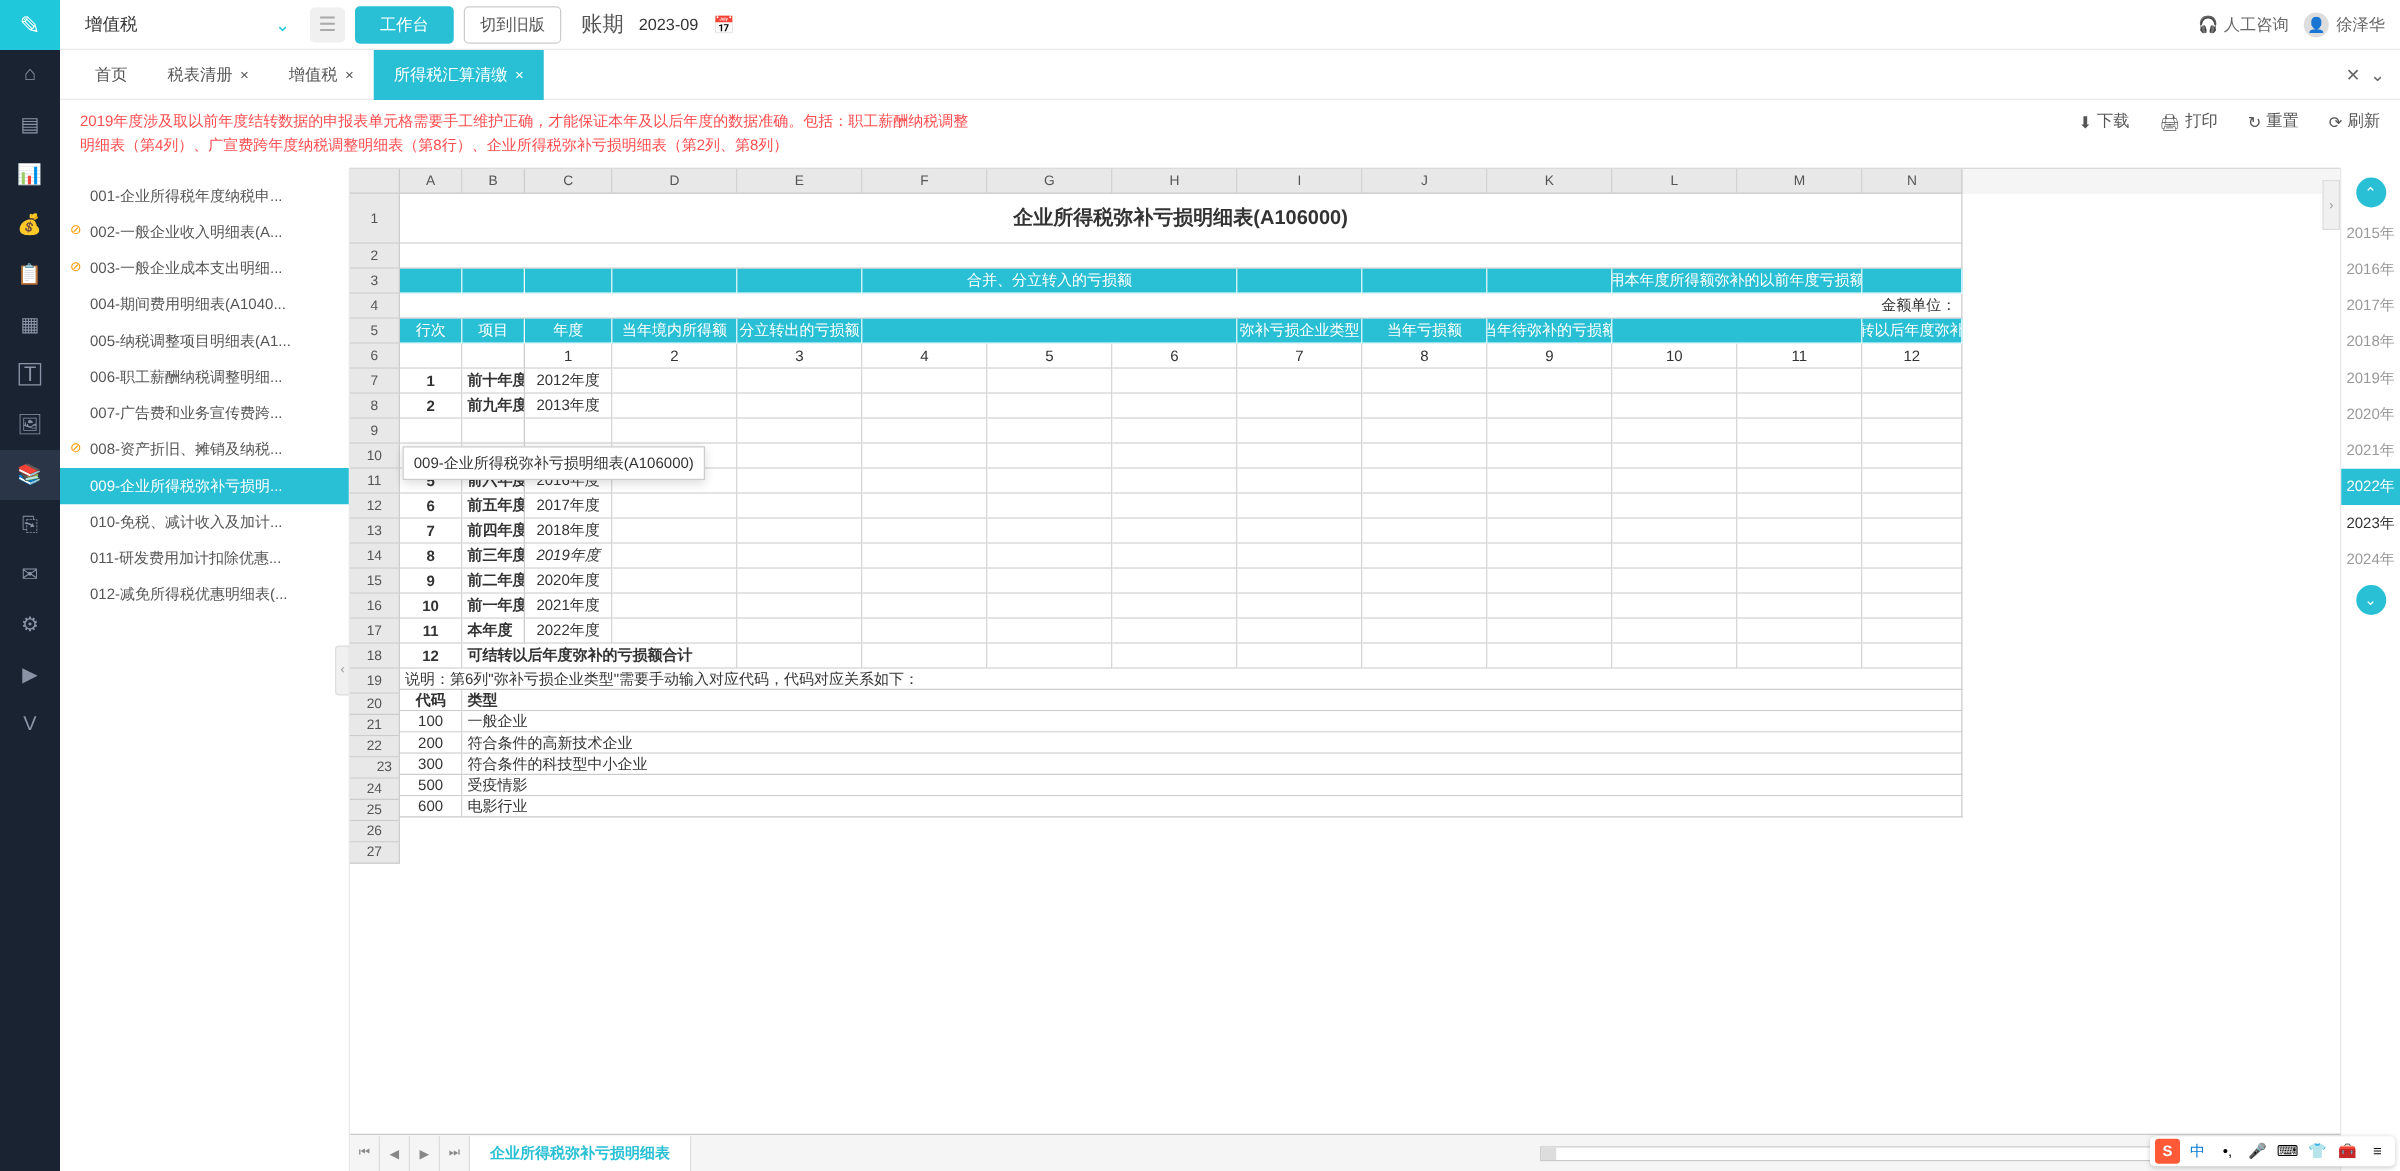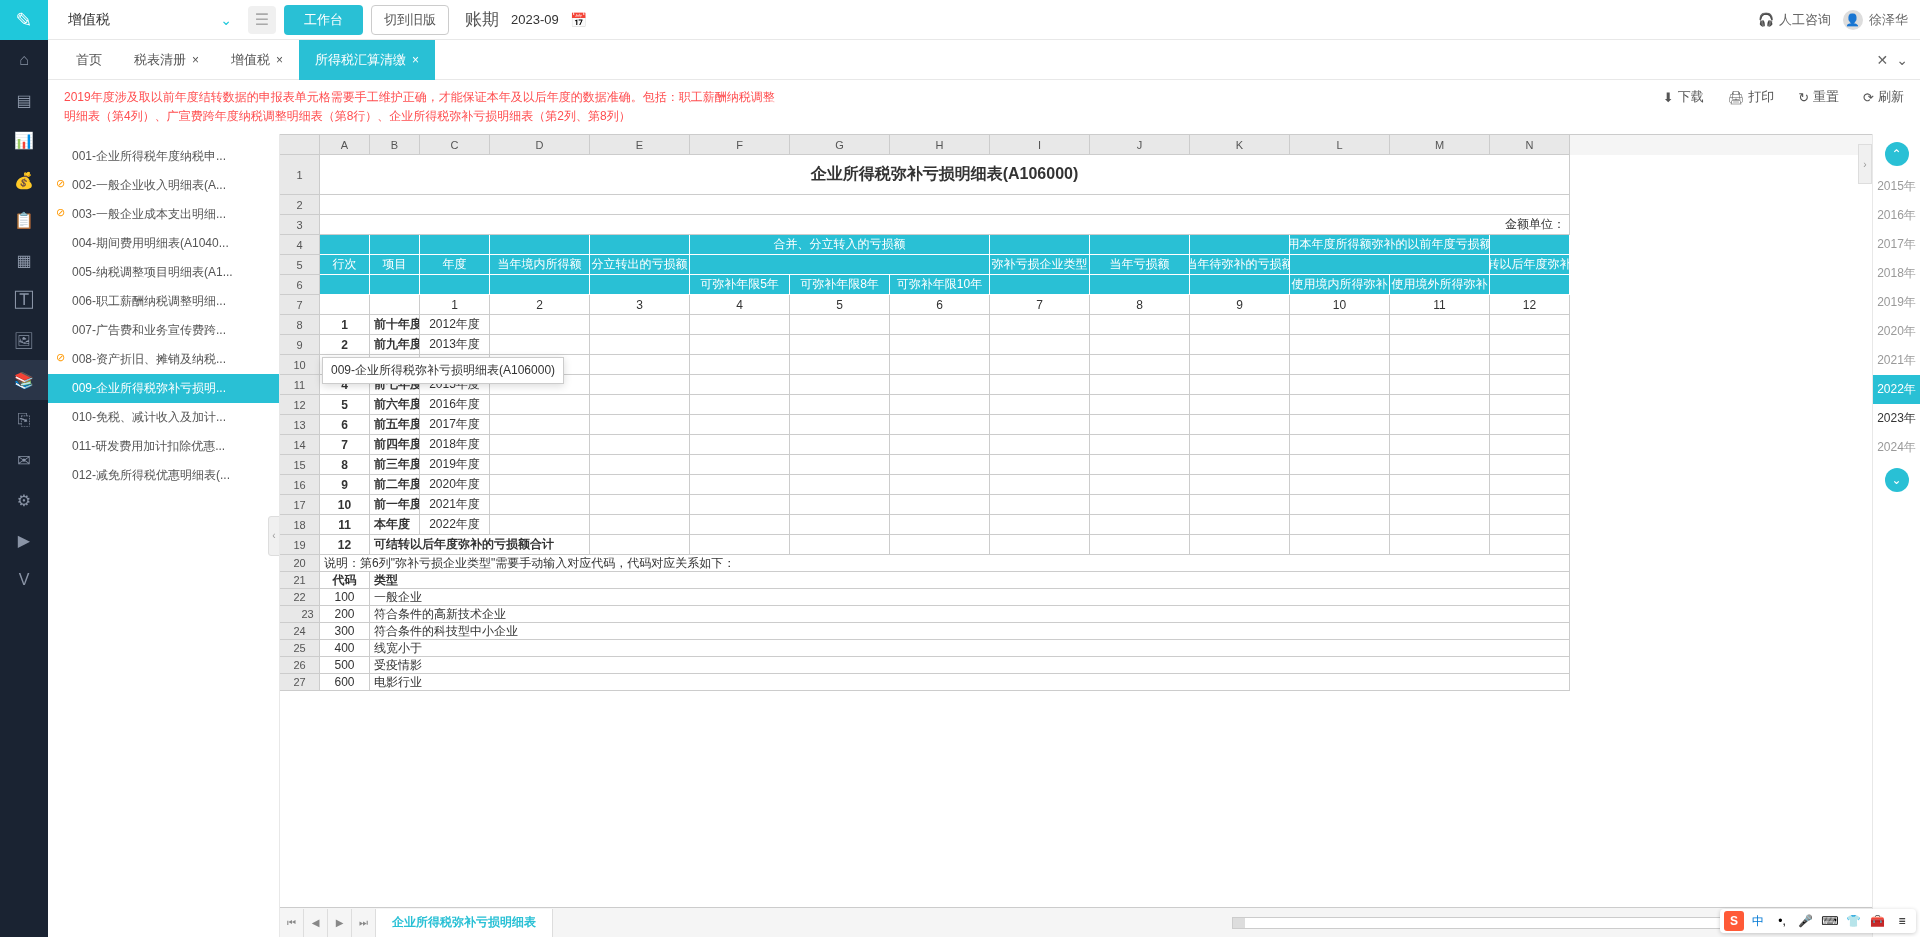--- a/index.html
+++ b/index.html
@@ -260,63 +260,47 @@
                 <div class="row-h" style="height: 17px;">27</div>
               </div>
             <div class="cells" id="cells">
                 <div class="row" style="height: 40px;">
                   <div class="cell title" style="width: 1250px; height: 100%;">企业所得税弥补亏损明细表(A106000)</div>
                 </div>
                 <div class="row" style="height: 20px;">
                   <div class="cell " style="width: 1250px; height: 100%;"></div>
                 </div>
                 <div class="row" style="height: 20px;">
-                  <div class="cell " style="width: 1250px; height: 100%; justify-content: flex-end;">金额单位：</div>
-                </div>
-                <div class="row" style="height: 20px;">
                   <div class="cell header-teal" style="width: 50px; height: 100%;"></div>
                   <div class="cell header-teal" style="width: 50px; height: 100%;"></div>
                   <div class="cell header-teal" style="width: 70px; height: 100%;"></div>
                   <div class="cell header-teal" style="width: 100px; height: 100%;"></div>
                   <div class="cell header-teal" style="width: 100px; height: 100%;"></div>
                   <div class="cell header-teal" style="width: 300px; height: 100%;">合并、分立转入的亏损额</div>
                   <div class="cell header-teal" style="width: 100px; height: 100%;"></div>
                   <div class="cell header-teal" style="width: 100px; height: 100%;"></div>
                   <div class="cell header-teal" style="width: 100px; height: 100%;"></div>
                   <div class="cell header-teal" style="width: 200px; height: 100%;">用本年度所得额弥补的以前年度亏损额</div>
                   <div class="cell header-teal" style="width: 80px; height: 100%;"></div>
                 </div>
                 <div class="row" style="height: 20px;">
+                  <div class="cell " style="width: 1250px; height: 100%; justify-content: flex-end;">金额单位：</div>
+                </div>
+                <div class="row" style="height: 20px;">
                   <div class="cell header-teal" style="width: 50px; height: 100%;">行次</div>
                   <div class="cell header-teal" style="width: 50px; height: 100%;">项目</div>
                   <div class="cell header-teal" style="width: 70px; height: 100%;">年度</div>
                   <div class="cell header-teal" style="width: 100px; height: 100%;">当年境内所得额</div>
                   <div class="cell header-teal" style="width: 100px; height: 100%;">分立转出的亏损额</div>
                   <div class="cell header-teal" style="width: 300px; height: 100%;"></div>
                   <div class="cell header-teal" style="width: 100px; height: 100%;">弥补亏损企业类型</div>
                   <div class="cell header-teal" style="width: 100px; height: 100%;">当年亏损额</div>
                   <div class="cell header-teal" style="width: 100px; height: 100%;">当年待弥补的亏损额</div>
                   <div class="cell header-teal" style="width: 200px; height: 100%;"></div>
                   <div class="cell header-teal" style="width: 80px; height: 100%;">当年可结转以后年度弥补的亏损额</div>
-                </div>
-                <div class="row" style="height: 20px;">
-                  <div class="cell header-teal" style="width: 50px; height: 100%;"></div>
-                  <div class="cell header-teal" style="width: 50px; height: 100%;"></div>
-                  <div class="cell header-teal" style="width: 70px; height: 100%;"></div>
-                  <div class="cell header-teal" style="width: 100px; height: 100%;"></div>
-                  <div class="cell header-teal" style="width: 100px; height: 100%;"></div>
-                  <div class="cell header-teal" style="width: 100px; height: 100%;">可弥补年限5年</div>
-                  <div class="cell header-teal" style="width: 100px; height: 100%;">可弥补年限8年</div>
-                  <div class="cell header-teal" style="width: 100px; height: 100%;">可弥补年限10年</div>
-                  <div class="cell header-teal" style="width: 100px; height: 100%;"></div>
-                  <div class="cell header-teal" style="width: 100px; height: 100%;"></div>
-                  <div class="cell header-teal" style="width: 100px; height: 100%;"></div>
-                  <div class="cell header-teal" style="width: 100px; height: 100%;">使用境内所得弥补</div>
-                  <div class="cell header-teal" style="width: 100px; height: 100%;">使用境外所得弥补</div>
-                  <div class="cell header-teal" style="width: 80px; height: 100%;"></div>
                 </div>
                 <div class="row" style="height: 20px;">
                   <div class="cell center" style="width: 50px; height: 100%;"></div>
                   <div class="cell center" style="width: 50px; height: 100%;"></div>
                   <div class="cell center" style="width: 70px; height: 100%;">1</div>
                   <div class="cell center" style="width: 100px; height: 100%;">2</div>
                   <div class="cell center" style="width: 100px; height: 100%;">3</div>
                   <div class="cell center" style="width: 100px; height: 100%;">4</div>
                   <div class="cell center" style="width: 100px; height: 100%;">5</div>
                   <div class="cell center" style="width: 100px; height: 100%;">6</div>
@@ -435,21 +419,21 @@
                   <div class="cell " style="width: 100px; height: 100%;"></div>
                   <div class="cell " style="width: 100px; height: 100%;"></div>
                   <div class="cell " style="width: 100px; height: 100%;"></div>
                   <div class="cell " style="width: 100px; height: 100%;"></div>
                   <div class="cell " style="width: 100px; height: 100%;"></div>
                   <div class="cell " style="width: 80px; height: 100%;"></div>
                 </div>
                 <div class="row" style="height: 20px;">
                   <div class="cell center bold" style="width: 50px; height: 100%;">8</div>
                   <div class="cell bold" style="width: 50px; height: 100%;">前三年度</div>
-                  <div class="cell center" style="width: 70px; height: 100%;">2019年度</div>
+                  <div class="cell center" style="width: 70px; height: 100%; font-style: italic;">2019年度</div>
                   <div class="cell " style="width: 100px; height: 100%;"></div>
                   <div class="cell " style="width: 100px; height: 100%;"></div>
                   <div class="cell " style="width: 100px; height: 100%;"></div>
                   <div class="cell " style="width: 100px; height: 100%;"></div>
                   <div class="cell " style="width: 100px; height: 100%;"></div>
                   <div class="cell " style="width: 100px; height: 100%;"></div>
                   <div class="cell " style="width: 100px; height: 100%;"></div>
                   <div class="cell " style="width: 100px; height: 100%;"></div>
                   <div class="cell " style="width: 100px; height: 100%;"></div>
                   <div class="cell " style="width: 100px; height: 100%;"></div>
@@ -528,24 +512,20 @@
                   <div class="cell center" style="width: 50px; height: 100%;">100</div>
                   <div class="cell " style="width: 1200px; height: 100%;">一般企业</div>
                 </div>
                 <div class="row" style="height: 17px;">
                   <div class="cell center" style="width: 50px; height: 100%;">200</div>
                   <div class="cell " style="width: 1200px; height: 100%;">符合条件的高新技术企业</div>
                 </div>
                 <div class="row" style="height: 17px;">
                   <div class="cell center" style="width: 50px; height: 100%;">300</div>
                   <div class="cell " style="width: 1200px; height: 100%;">符合条件的科技型中小企业</div>
-                </div>
-                <div class="row" style="height: 17px;">
-                  <div class="cell center" style="width: 50px; height: 100%;">400</div>
-                  <div class="cell " style="width: 1200px; height: 100%;">线宽小于</div>
                 </div>
                 <div class="row" style="height: 17px;">
                   <div class="cell center" style="width: 50px; height: 100%;">500</div>
                   <div class="cell " style="width: 1200px; height: 100%;">受疫情影</div>
                 </div>
                 <div class="row" style="height: 17px;">
                   <div class="cell center" style="width: 50px; height: 100%;">600</div>
                   <div class="cell " style="width: 1200px; height: 100%;">电影行业</div>
                 </div>
               </div>

